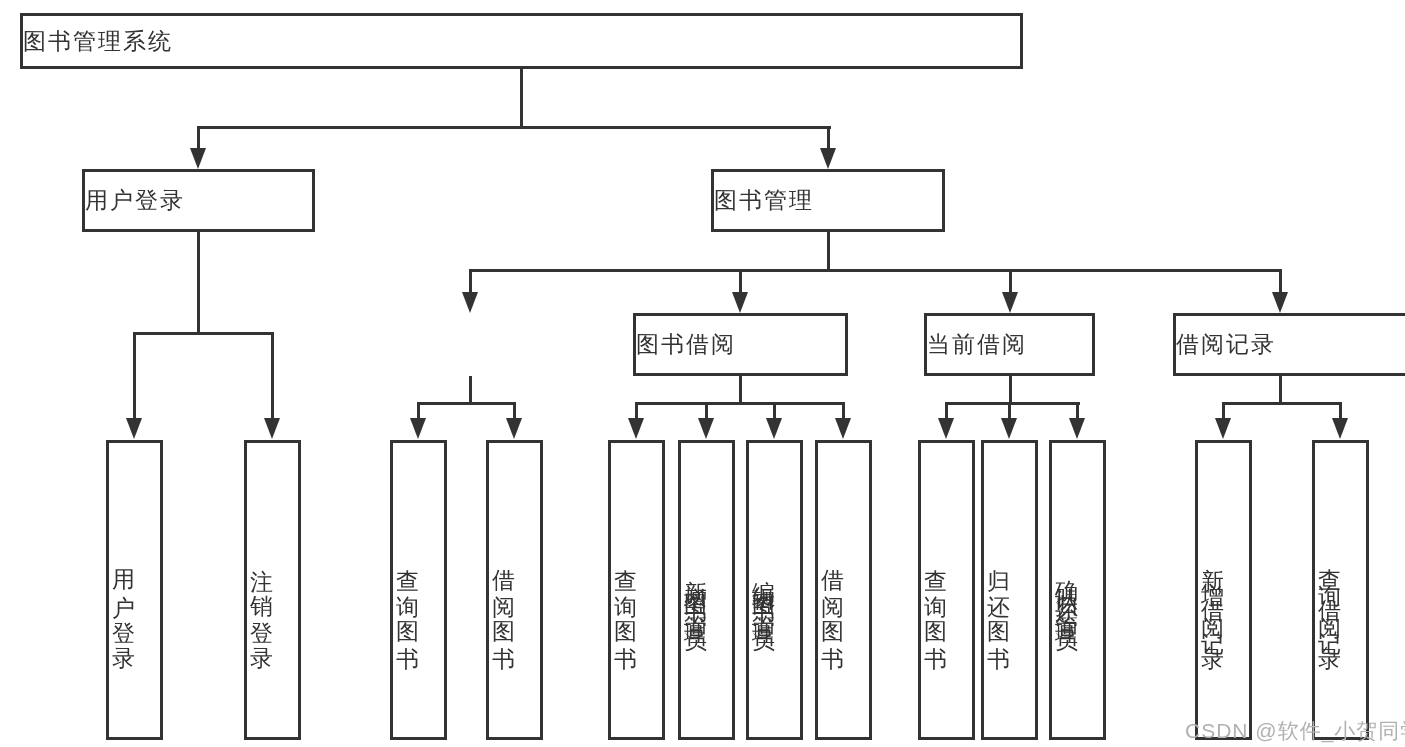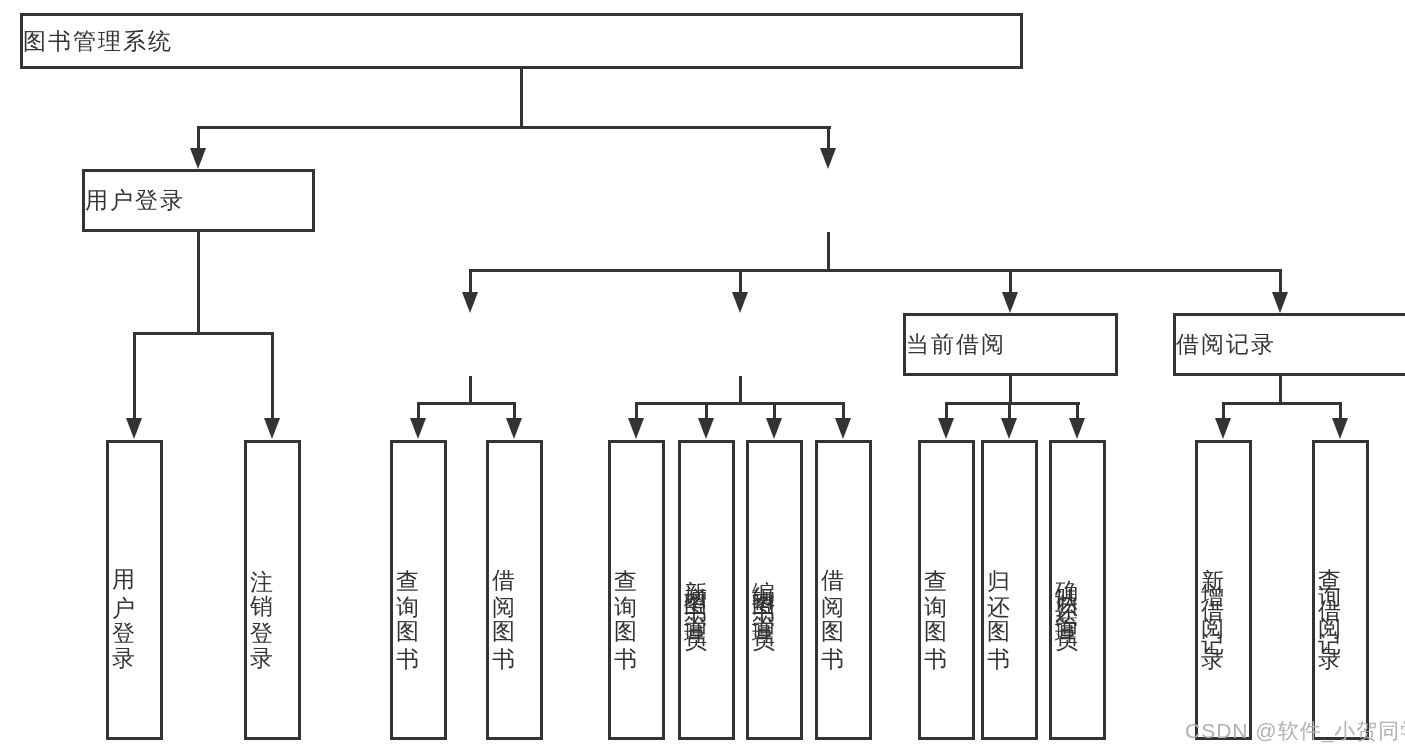--- a/index.html
+++ b/index.html
@@ -73,40 +73,46 @@
   <div class="line" style="left:520px;top:68px;width:3px;height:60px"></div>
   <div class="line" style="left:197px;top:126px;width:634px;height:3px"></div>
   <div class="line" style="left:197px;top:126px;width:3px;height:24px"></div>
   <div class="line" style="left:827px;top:126px;width:3px;height:24px"></div>
   <div class="arrow" style="left:190px;top:148px"></div>
   <div class="arrow" style="left:820px;top:148px"></div>
 
   <div class="box" style="left:82px;top:169px;width:233px;height:63px">
     <span class="hlabel">用户登录</span>
   </div>
+  <div class="box" style="left:711px;top:169px;width:234px;height:63px">
+    <span class="hlabel">图书管理</span>
+  </div>
 
   <div class="line" style="left:197px;top:232px;width:3px;height:103px"></div>
   <div class="line" style="left:133px;top:332px;width:141px;height:3px"></div>
   <div class="line" style="left:133px;top:332px;width:3px;height:87px"></div>
   <div class="line" style="left:271px;top:332px;width:3px;height:87px"></div>
   <div class="arrow" style="left:126px;top:418px"></div>
   <div class="arrow" style="left:264px;top:418px"></div>
 
   <div class="line" style="left:827px;top:232px;width:3px;height:40px"></div>
   <div class="line" style="left:469px;top:269px;width:813px;height:3px"></div>
   <div class="line" style="left:469px;top:269px;width:3px;height:27px"></div>
   <div class="line" style="left:739px;top:269px;width:3px;height:27px"></div>
   <div class="line" style="left:1009px;top:269px;width:3px;height:27px"></div>
   <div class="line" style="left:1279px;top:269px;width:3px;height:27px"></div>
   <div class="arrow" style="left:462px;top:292px"></div>
   <div class="arrow" style="left:732px;top:292px"></div>
   <div class="arrow" style="left:1002px;top:292px"></div>
   <div class="arrow" style="left:1272px;top:292px"></div>
 
-  <div class="box" style="left:903px;top:313px;width:215px;height:63px">
+  <div class="box" style="left:633px;top:313px;width:215px;height:63px">
+    <span class="hlabel">图书借阅</span>
+  </div>
+  <div class="box" style="left:924px;top:313px;width:171px;height:63px">
     <span class="hlabel">当前借阅</span>
   </div>
   <div class="box" style="left:1173px;top:313px;width:248px;height:63px">
     <span class="hlabel">借阅记录</span>
   </div>
 
   <div class="line" style="left:469px;top:376px;width:3px;height:29px"></div>
   <div class="line" style="left:417px;top:402px;width:99px;height:3px"></div>
   <div class="line" style="left:417px;top:402px;width:3px;height:17px"></div>
   <div class="line" style="left:513px;top:402px;width:3px;height:17px"></div>

